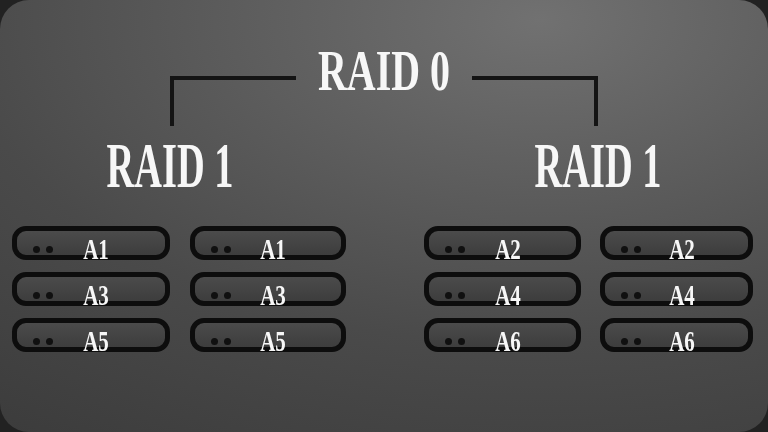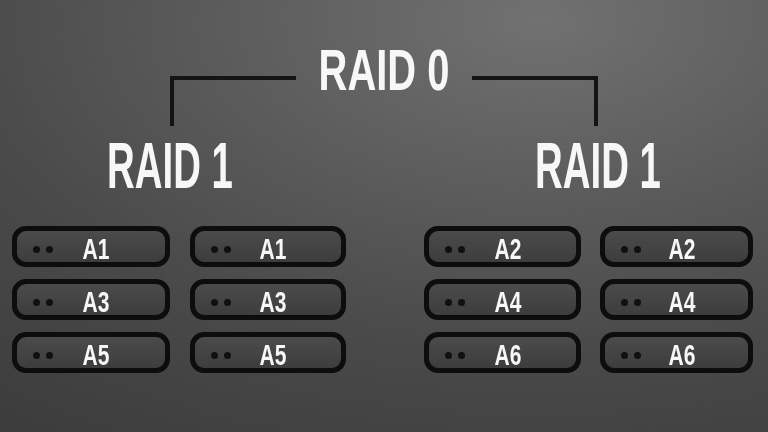--- a/index.html
+++ b/index.html
@@ -12,24 +12,25 @@
     --connector: #141414;
     --text: #f7f7f7;
   }
   * { margin: 0; padding: 0; box-sizing: border-box; }
   html, body { background: #222; }
   .canvas {
     position: relative;
     width: 768px;
     height: 432px;
     overflow: hidden;
-    font-family: Liberation Sans, sans-serif;
+    font-family: Liberation Serif, serif;
     background:
       radial-gradient(ellipse 1000px 560px at 540px 20px,
         var(--bg-light) 0%, #606060 25%, #4a4a4a 58%, var(--bg-dark) 100%);
+    border-radius: 29px;
   }
 
   
   .heading {
     position: absolute;
     color: var(--text);
     font-weight: bold;
     line-height: 1;
     white-space: nowrap;
     user-select: none;
@@ -70,21 +71,21 @@
 
   
   .disk-col { position: absolute; top: 226px; width: 157px; }
   .col-1 { left: 12px;  width: 158px; }
   .col-2 { left: 190px; width: 156px; }
   .col-3 { left: 424px; width: 157px; }
   .col-4 { left: 600px; width: 153px; }
 
   .disk {
     position: relative;
-    height: 41px;
+    height: 34px;
     margin-bottom: 12px;
     border: 5px solid var(--disk-border);
     border-radius: 14px;
     background: linear-gradient(180deg, var(--disk-fill-top), var(--disk-fill-bottom));
   }
   .disk-dots {
     position: absolute;
     left: 16px;
     top: 0;
     height: 36px;

